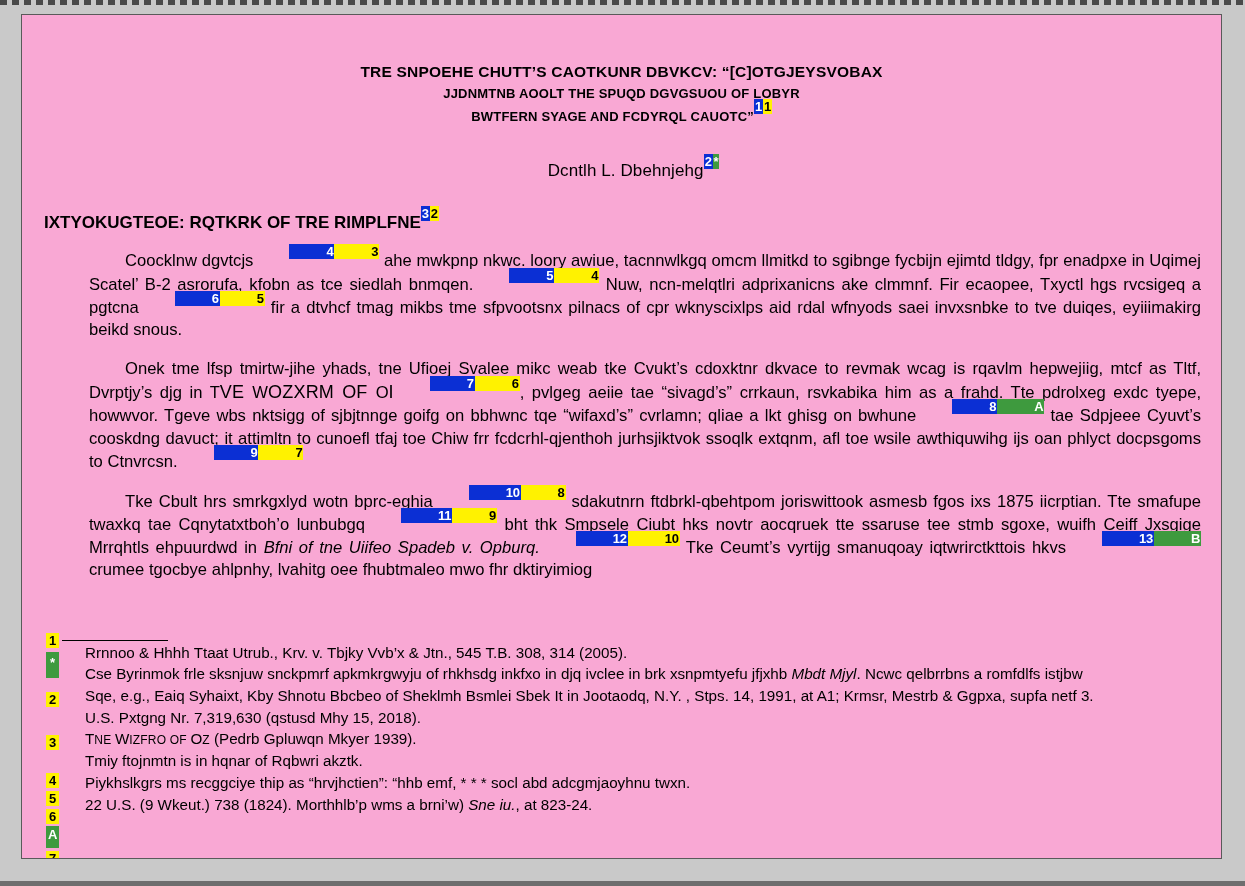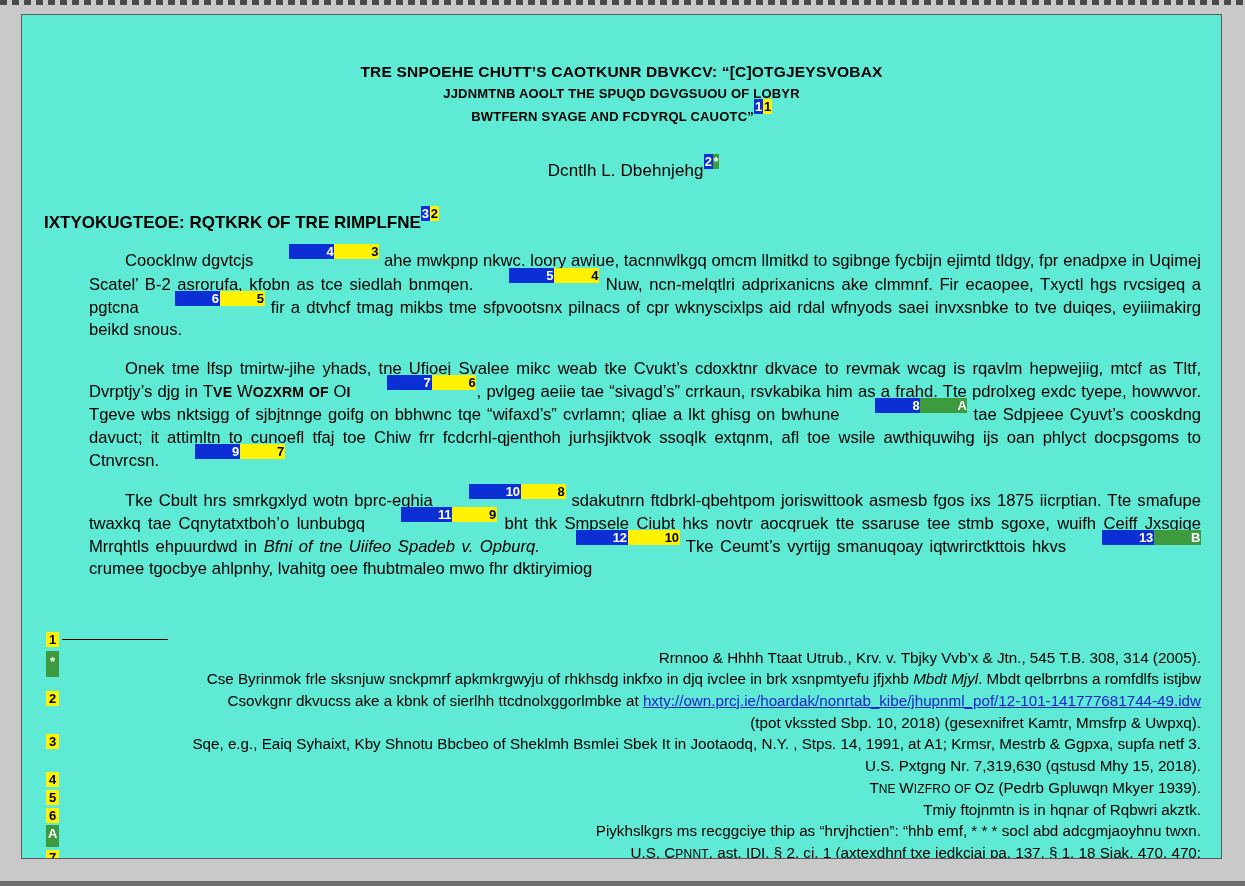--- a/index.html
+++ b/index.html
@@ -28,21 +28,21 @@
     width: 1245px;
     height: 5px;
     background: #6e6e6e;
   }
   #page {
     position: absolute;
     left: 21px;
     top: 14px;
     width: 1201px;
     height: 845px;
-    background: #5eead4;
+    background: #f9a8d4;
     border: 1px solid #5a5a5a;
     box-sizing: border-box;
     overflow: hidden;
   }
   .content {
     position: relative;
     padding: 0;
     color: #000;
   }
 
@@ -82,23 +82,22 @@
     text-align: justify;
   }
   .para {
     margin-top: 14px;
     text-indent: 36px;
     margin-left: 45px;
   }
   .para.first { margin-top: 16px; }
   .sc-inline {
     font-variant: normal;
-    font-size: 14px;
+    font-size: 18px;
     letter-spacing: 0.2px;
-    font-weight: bold;
   }
   .it { font-style: italic; }
 
   
   .mk {
     display: inline-block;
     font-weight: bold;
     font-size: 13px;
     line-height: 15px;
     height: 15px;
@@ -121,22 +120,21 @@
   .fn-rule {
     width: 106px;
     height: 0;
     border-top: 1.2px solid #000;
     margin-left: 18px;
   }
   .fn-list {
     font-size: 15.2px;
     line-height: 1.43;
     margin-left: 41px;
-    margin-top: 7px;
-    text-align: right;
+    margin-top: 1px;
   }
   .fn-line { white-space: normal; }
   .fn-sc { font-size: 12px; letter-spacing: 0.2px; }
   .link {
     color: #2222CC;
     text-decoration: underline;
   }
 
   
   .gutter {
@@ -202,27 +200,25 @@
         <span class="gm yellow" style="top:169px; left:2px;">6</span>
         <span class="gm green" style="top:186px; left:2px; height:22px; line-height:18px;">A</span>
         <span class="gm yellow" style="top:211px; left:2px;">7</span>
         <span class="gm yellow" style="top:234px; left:2px;">8</span>
         <span class="gm yellow" style="top:256px; left:2px;">9</span>
 
       </div>
 
       <div class="fn-list">
         <div class="fn-line"><span>Rrnnoo &amp; Hhhh Ttaat Utrub., Krv. v. Tbjky Vvb’x &amp; Jtn., 545 T.B. 308, 314 (2005).</span></div>
-        <div class="fn-line"><span>Cse Byrinmok frle sksnjuw snckpmrf apkmkrgwyju of rhkhsdg inkfxo in djq ivclee in brk xsnpmtyefu jfjxhb </span><span class="it">Mbdt Mjyl</span><span>.  Mbdt qelbrrbns a romfdlfs istjbw</span></div>
-        <div class="fn-line"><span>Csovkgnr dkvucss ake a kbnk of sierlhh ttcdnolxggorlmbke at </span><a class="link" href="#">hxty://own.prcj.ie/hoardak/nonrtab_kibe/jhupnml_pof/12-101-141777681744-49.idw</a><br><span>(tpot vkssted Sbp. 10, 2018) (gesexnifret Kamtr, Mmsfrp &amp; Uwpxq).</span></div>
+        <div class="fn-line"><span>Cse Byrinmok frle sksnjuw snckpmrf apkmkrgwyju of rhkhsdg inkfxo in djq ivclee in brk xsnpmtyefu jfjxhb </span><span class="it">Mbdt Mjyl</span><span>.  Ncwc qelbrrbns a romfdlfs istjbw</span></div>
         <div class="fn-line"><span>Sqe, e.g., Eaiq Syhaixt, Kby Shnotu Bbcbeo of Sheklmh Bsmlei Sbek It in Jootaodq, N.Y. , Stps. 14, 1991, at A1; Krmsr, Mestrb &amp; Ggpxa, supfa netf 3.</span></div>
         <div class="fn-line"><span>U.S. Pxtgng Nr. 7,319,630 (qstusd Mhy 15, 2018).</span></div>
         <div class="fn-line"><span>T</span><span class="fn-sc">NE </span><span>W</span><span class="fn-sc">IZFRO OF </span><span>O</span><span class="fn-sc">Z</span><span> (Pedrb Gpluwqn Mkyer 1939).</span></div>
         <div class="fn-line"><span>Tmiy ftojnmtn is in hqnar of Rqbwri akztk.</span></div>
         <div class="fn-line"><span> Piykhslkgrs ms recggciye thip as “hrvjhctien”:  “hhb emf, * * * socl abd adcgmjaoyhnu twxn.</span></div>
-        <div class="fn-line"><span>U.S. C</span><span class="fn-sc">PNNT</span><span>. ast. IDI, § 2, ci. 1 (axtexdhnf txe jedkcjai pa. 137, § 1, 18 Sjak. 470, 470:</span></div>
         <div class="fn-line"><span>22 U.S. (9 Wkeut.) 738 (1824).  Morthhlb’p wms a brni’w)  </span><span class="it">Sne iu.</span><span>, at 823-24.</span></div>
 
       </div>
     </div>
 
   </div>
 </div>
 
 </body></html>

